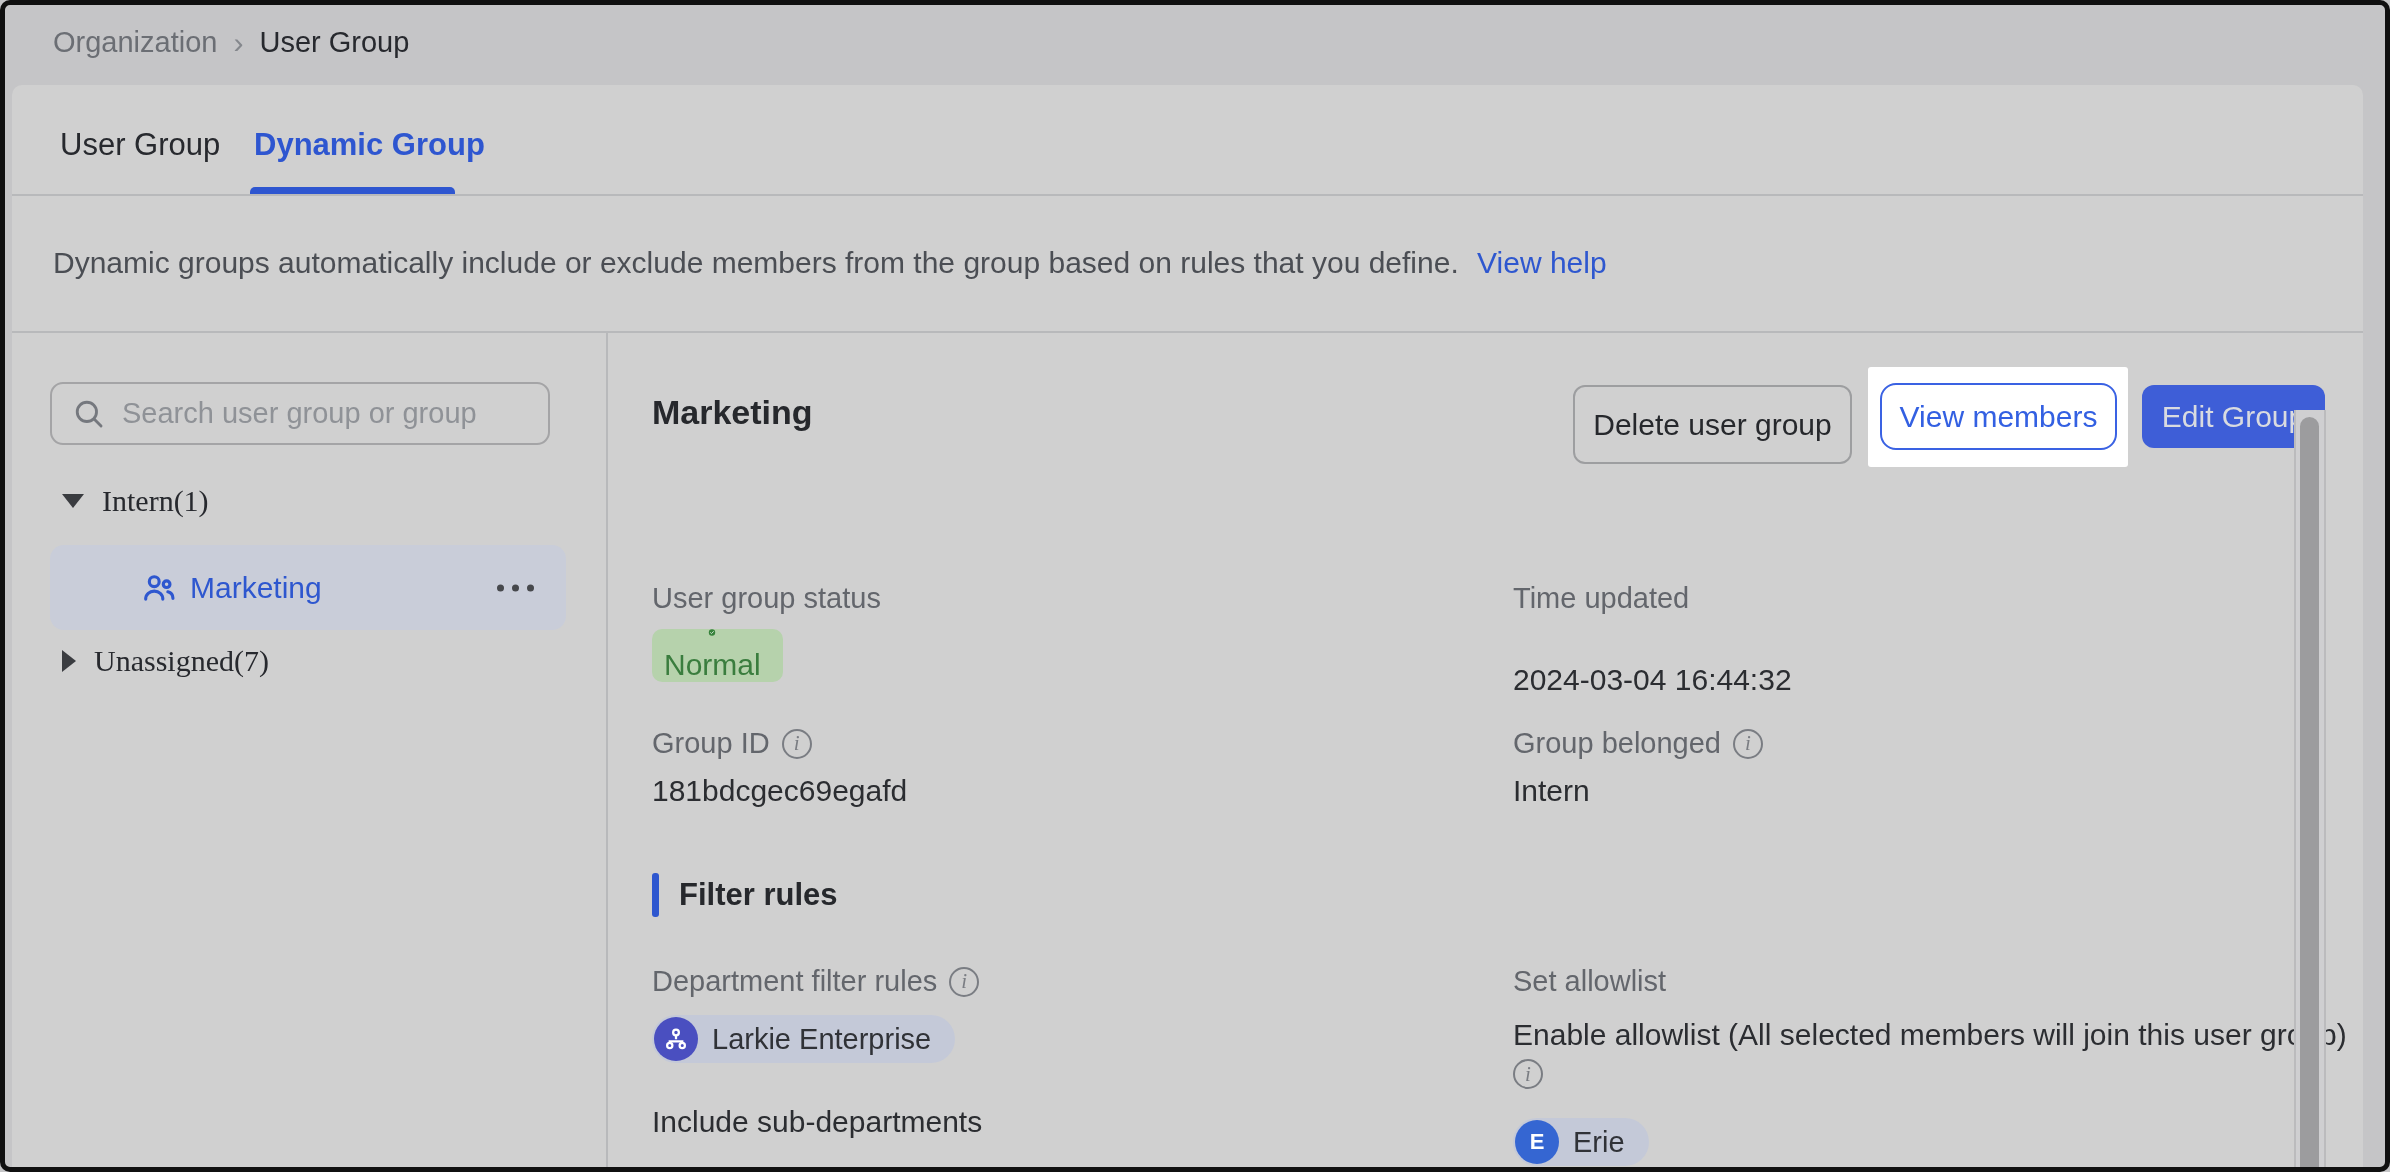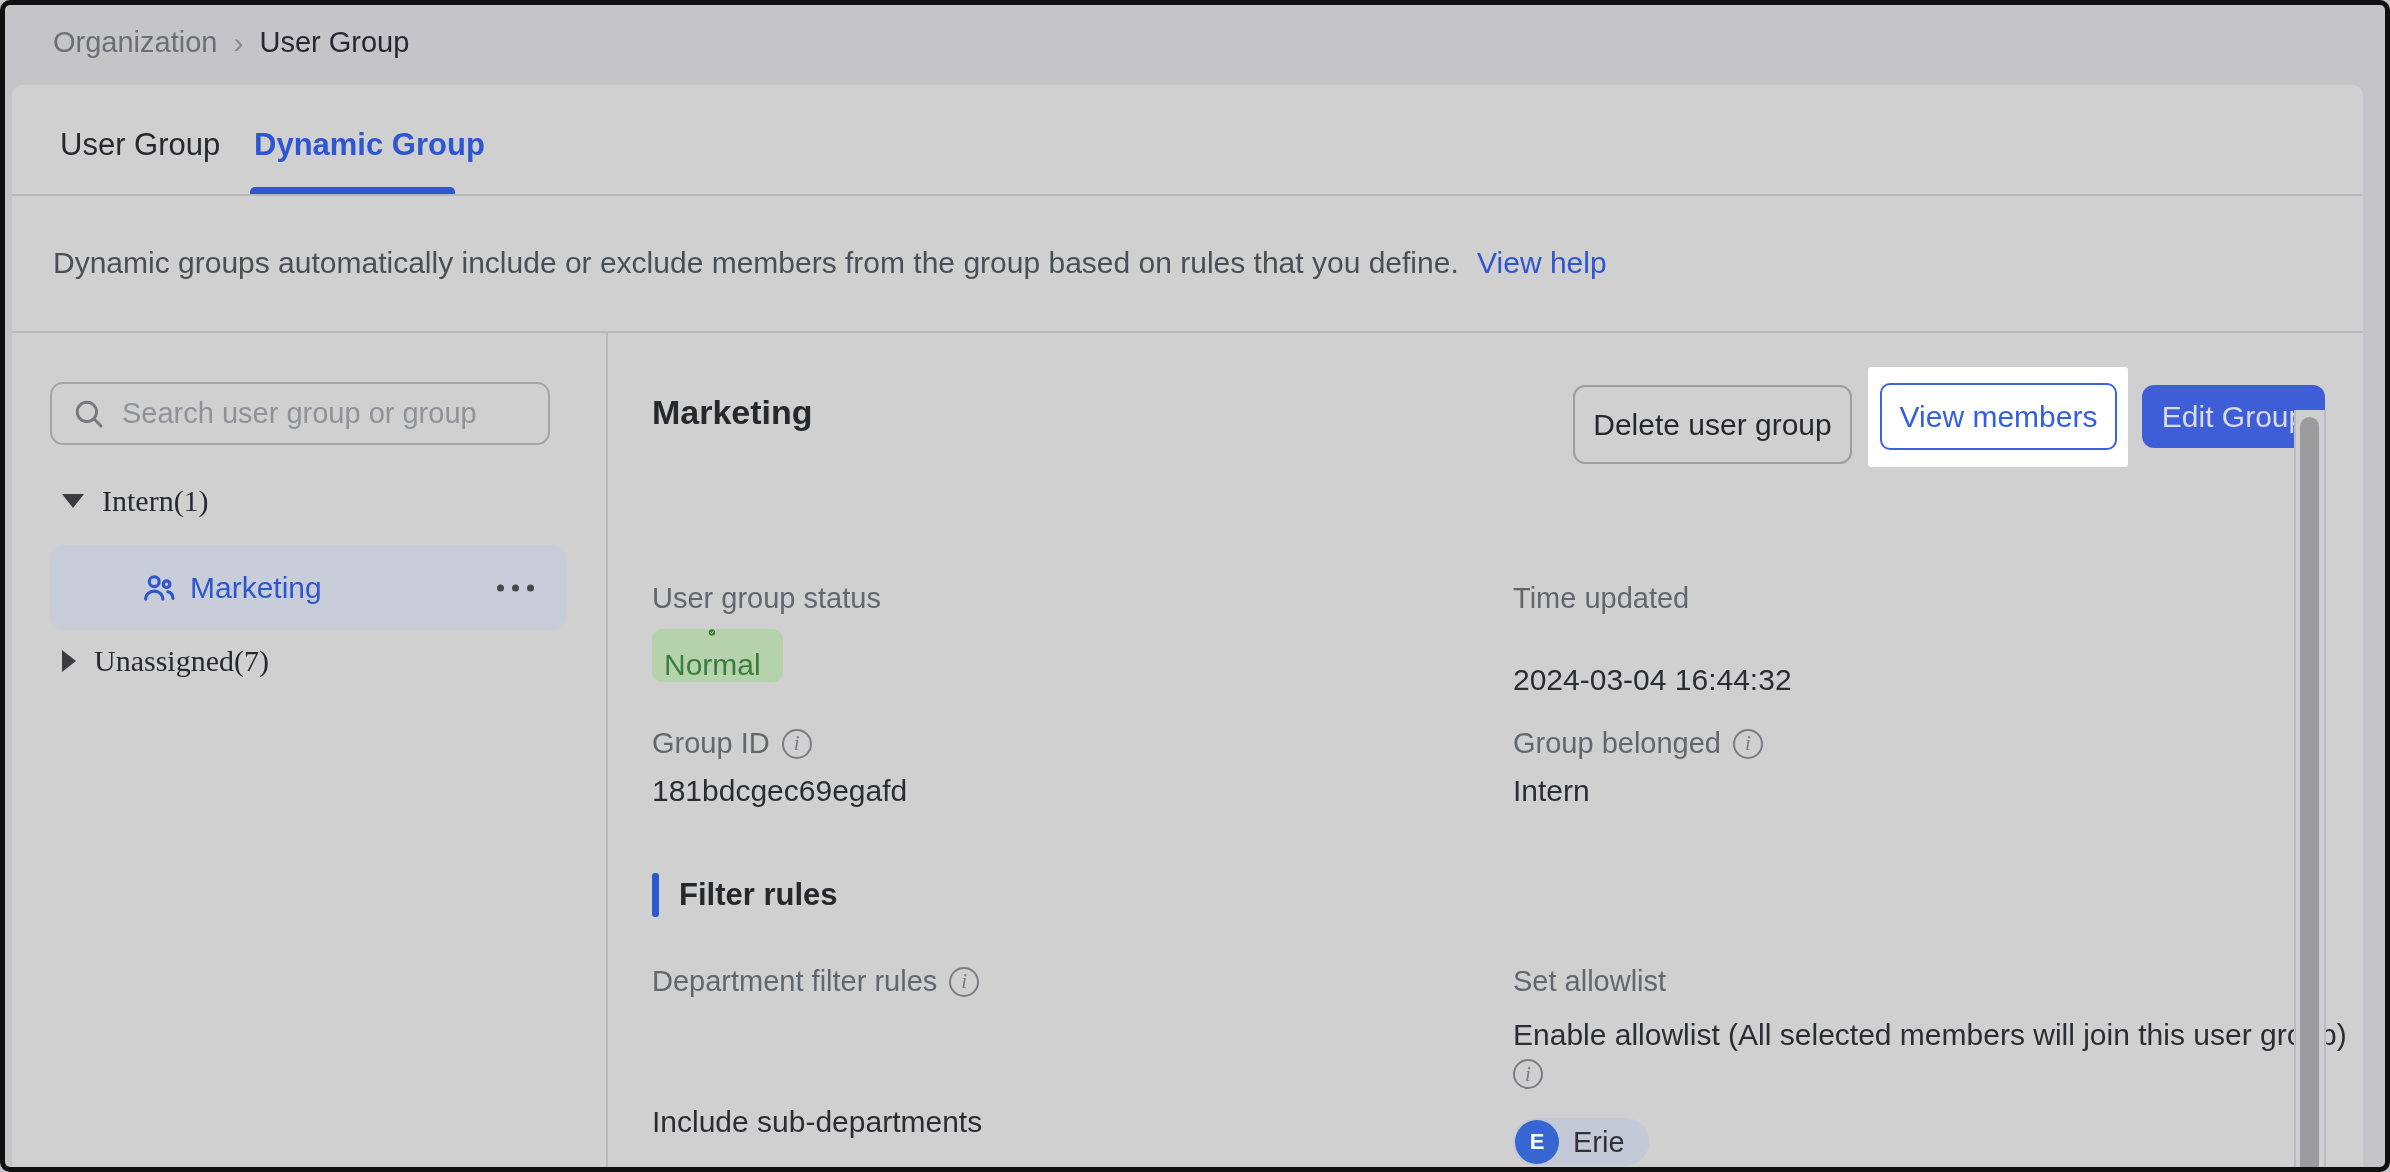--- a/index.html
+++ b/index.html
@@ -69,21 +69,21 @@
   
   .detail-title { position:absolute; left:652px; top:393px; font-size:34px;
     font-weight:600; color:#26282c; }
   .btn { position:absolute; display:flex; align-items:center; justify-content:center;
     font-size:30px; font-family:"Liberation Sans",sans-serif; cursor:pointer; }
   .btn-delete { left:1573px; top:385px; width:279px; height:79px;
     border:2px solid #9d9ea0; border-radius:12px; background:transparent; color:#26282c; }
   .highlight-box { position:absolute; left:1868px; top:367px; width:260px; height:100px;
     background:#ffffff; border-radius:3px; }
   .btn-view { left:12px; top:16px; width:237px; height:67px; position:absolute;
-    border:2px solid #3a62e3; border-radius:10px; background:#ffffff; color:#3360e2; }
+    border:2px solid #3a62e3; border-radius:16px; background:#ffffff; color:#3360e2; }
   .btn-edit { left:2142px; top:385px; width:183px; height:63px;
     border:none; border-radius:12px; background:#3e5ed7; color:#d9dbe0; }
 
   
   .sec-head { position:absolute; display:flex; align-items:center; gap:20px; }
   .sec-bar { width:7px; height:44px; background:#2e57cf; border-radius:3px; }
   .sec-text { font-size:31px; font-weight:600; color:#26282c; }
 
   .field-label { position:absolute; font-size:29px; color:#63666c;
     display:flex; align-items:center; gap:12px; }
@@ -209,20 +209,31 @@
     <span class="sec-bar"></span>
     <span class="sec-text">Filter rules</span>
   </div>
 
   <div class="field-label" style="left:652px; top:965px;">
     <span>Department filter rules</span>
     <span class="info-i">i</span>
   </div>
   <div class="field-label" style="left:1513px; top:965px;">Set allowlist</div>
 
+  <div class="chip" style="left:652px; top:1015px;">
+    <span class="avatar avatar-org">
+      <svg width="30" height="30" viewBox="0 0 24 24">
+        <circle cx="12" cy="6.8" r="2.3" stroke="#fff" stroke-width="1.8" fill="none"></circle>
+        <circle cx="7" cy="17.2" r="2.1" stroke="#fff" stroke-width="1.8" fill="none"></circle>
+        <circle cx="17" cy="17.2" r="2.1" stroke="#fff" stroke-width="1.8" fill="none"></circle>
+        <path d="M12 9.1v3.1M7 15.1v-1.2h10v1.2" stroke="#fff" stroke-width="1.8" fill="none"></path>
+      </svg>
+    </span>
+    <span class="chip-label">Larkie Enterprise</span>
+  </div>
 
   <div class="clip-text" style="top:1018px;">Enable allowlist (All selected members will join this user group)</div>
   <span class="info-i" style="position:absolute; left:1513px; top:1059px;">i</span>
 
   <div class="field-value" style="left:652px; top:1105px;">Include sub-departments</div>
 
   <div class="chip" style="left:1513px; top:1118px;">
     <span class="avatar avatar-member">E</span>
     <span class="chip-label">Erie</span>
   </div>

